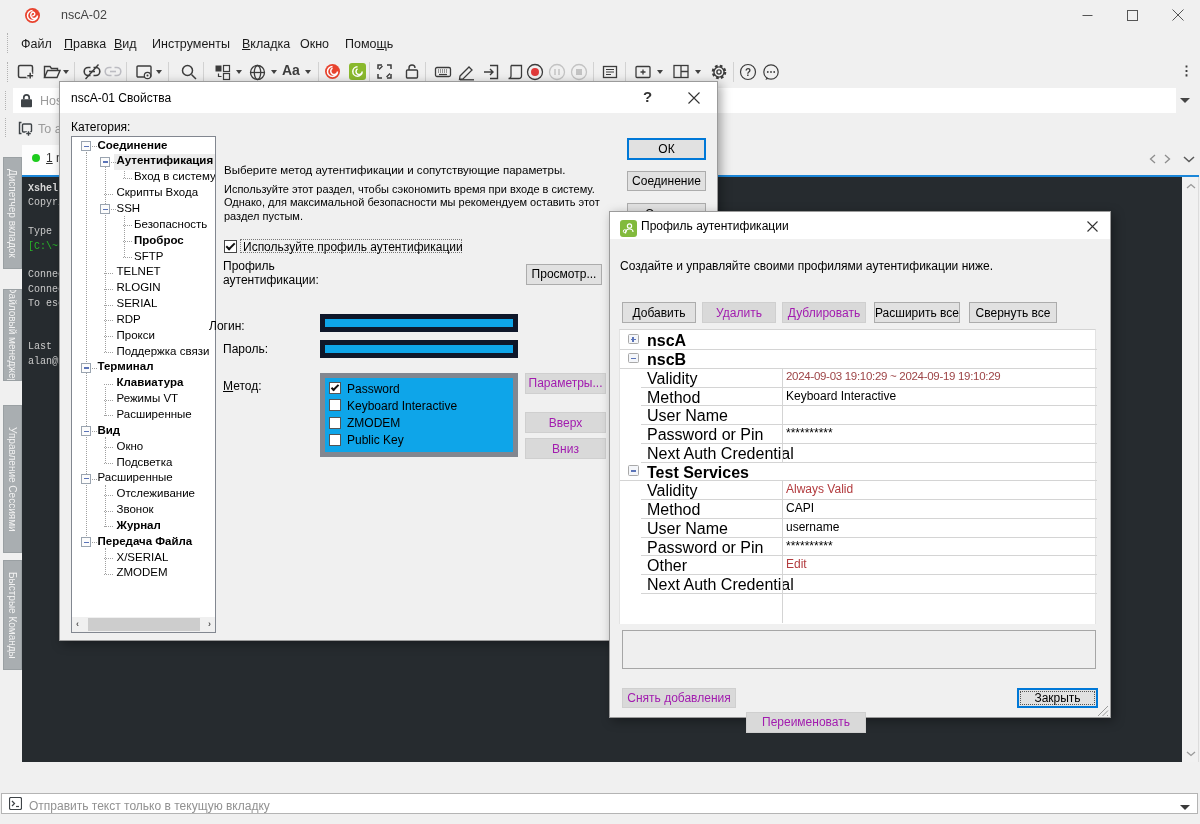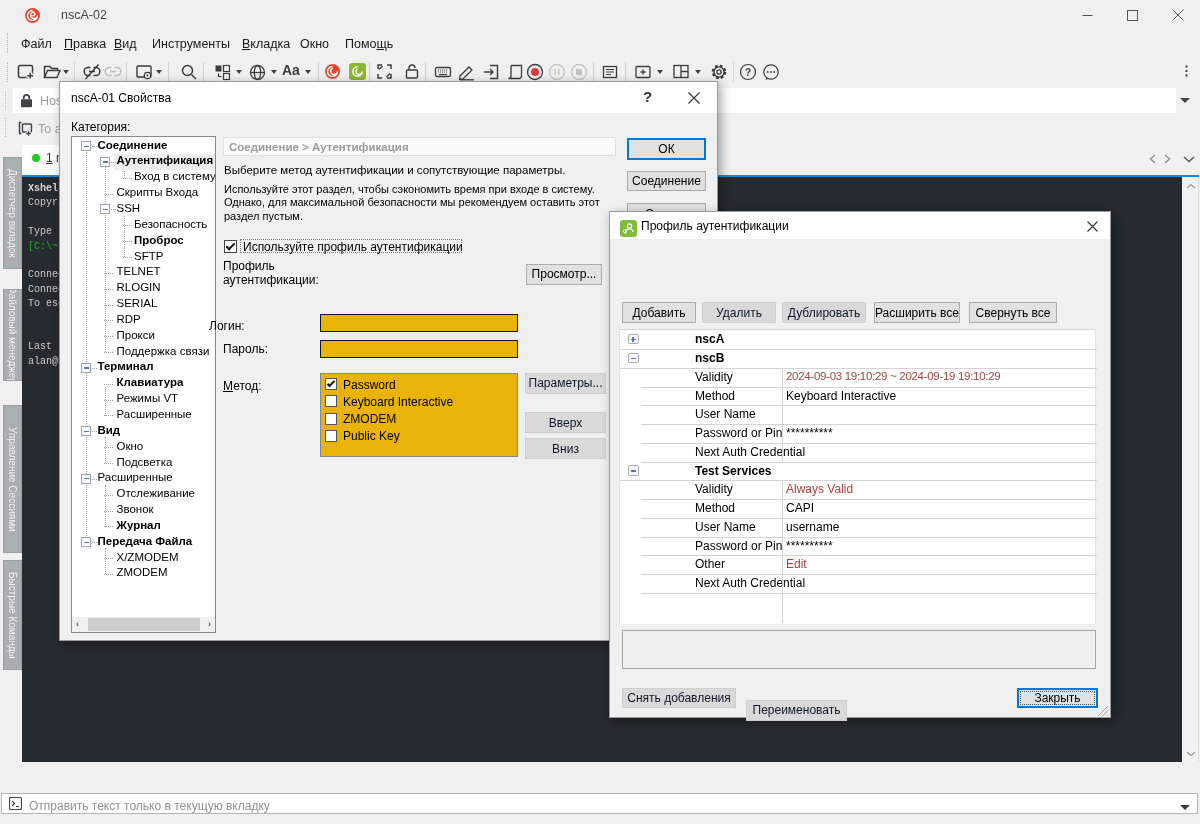--- a/index.html
+++ b/index.html
@@ -13,21 +13,21 @@
 .abs { position:absolute; }
 .gray { color:#9b9b9b; }
 svg { display:block; }
 
 
 .btn {
   position:absolute; background:#e1e1e1; border:1px solid #acacac;
   font-family:"Liberation Sans", sans-serif; font-size:12px; color:#000;
   display:flex; align-items:center; justify-content:center;
 }
-.btn.dis { background:#d9d9d9; border-color:#cfcfcf; color:#0f172a; }
+.btn.dis { background:#d9d9d9; border-color:#cfcfcf; color:#a21caf; }
 
 
 #titlebar { position:absolute; left:0; top:0; width:1200px; height:30px; background:#f0f0f0; }
 #titletext { position:absolute; left:48px; top:8px; font-size:12.5px; color:#444; }
 .wbtn { position:absolute; top:0; width:45px; height:30px; display:flex; align-items:center; justify-content:center; color:#555; }
 
 #menubar { position:absolute; left:0; top:30px; width:1200px; height:26px; }
 .menuitem { position:absolute; top:7px; font-size:12.5px; color:#1a1a1a; }
 .grip { position:absolute; width:2px; border-left:1.5px dotted #b2b2b2; }
 
@@ -78,27 +78,27 @@
 
 #treebox { position:absolute; left:11px; top:54px; width:145px; height:497px; background:#fff; border:1px solid #828790; overflow:hidden; }
 .titem { position:absolute; font-size:11.5px; white-space:nowrap; }
 .titem.b { font-weight:bold; }
 .texp { position:absolute; width:10px; height:10px; background:#fcfcfc; border:1px solid #9aa4b0; }
 .texp:before { content:""; position:absolute; left:1.5px; top:3.5px; width:5px; height:1.2px; background:#5b74b8; }
 .dotv { position:absolute; width:1px; border-left:1px dotted #a0a0a0; }
 .doth { position:absolute; height:1px; border-top:1px dotted #a0a0a0; }
 
 
-.tbox { position:absolute; background:#eab308; border:1px solid #0f172a; }
+.tbox { position:absolute; background:#0ea5e9; border:5px solid #0f172a; }
 .cb { position:absolute; width:13px; height:13px; background:#fff; border:1px solid #454545; }
 .checkmark { position:absolute; left:1px; top:2px; width:9px; height:5px; border-left:2px solid #111; border-bottom:2px solid #111; transform:rotate(-45deg); }
 .pexp { position:absolute; left:627px; width:10.5px; height:10.5px; background:#f4f6fa; border:1px solid #a9a9a9; border-radius:1.5px; }
 .pexp:before { content:""; position:absolute; left:2px; top:3.8px; width:4.5px; height:1.6px; background:#5b74b8; }
 .pexp.plus:after { content:""; position:absolute; left:3.4px; top:2.4px; width:1.6px; height:4.5px; background:#5b74b8; }
-.plabel { position:absolute; left:646px; font-size:12px; white-space:nowrap;margin-left:48px; }
+.plabel { position:absolute; left:646px; font-size:16px; white-space:nowrap; }
 .pval { position:absolute; left:785px; font-size:12px; white-space:nowrap; }
 </style>
 </head>
 <body>
 <div id="app">
 
   <div id="titlebar">
     <svg class="abs" style="left:24px;top:7px" width="17" height="17" viewBox="0 0 17 17">
       <circle cx="8.5" cy="8.5" r="7.5" fill="#e8432e"></circle>
       <path d="M8.5 3.5 A5 5 0 1 0 13.5 8.5 A3.4 3.4 0 1 1 8.5 5.2 A1.8 1.8 0 1 1 8.3 8.6" fill="none" stroke="#fff" stroke-width="1.5"></path>
@@ -411,31 +411,28 @@
       <div class="doth" style="left:32px;top:357.7px;width:9px"></div>
       <div class="titem" style="left:44.5px;top:350.2px">Отслеживание</div>
       <div class="doth" style="left:32px;top:373.6px;width:9px"></div>
       <div class="titem" style="left:44.5px;top:366.1px">Звонок</div>
       <div class="doth" style="left:32px;top:389.4px;width:9px"></div>
       <div class="titem b" style="left:44.5px;top:381.9px">Журнал</div>
       <div class="doth" style="left:20px;top:405.2px;width:5px"></div>
       <div class="texp" style="left:9px;top:400.2px"></div>
       <div class="titem b" style="left:25.5px;top:397.8px">Передача Файла</div>
       <div class="doth" style="left:32px;top:421.1px;width:9px"></div>
-      <div class="titem" style="left:44.5px;top:413.6px">X/ZMODEM</div>
+      <div class="titem" style="left:44.5px;top:413.6px">X/SERIAL</div>
       <div class="doth" style="left:32px;top:436.9px;width:9px"></div>
       <div class="titem" style="left:44.5px;top:429.4px">ZMODEM</div>
       <div class="abs" style="left:0;top:479.5px;width:143px;height:15.5px;background:#f0f0f0">
           <div class="abs" style="left:4px;top:2px;color:#555;font-size:9px;font-weight:bold">‹</div>
           <div class="abs" style="right:4px;top:2px;color:#555;font-size:9px;font-weight:bold">›</div>
           <div class="abs" style="left:16px;top:1.5px;width:112px;height:12.5px;background:#cdcdcd"></div>
         </div>
-    </div>
-    <div class="abs" style="left:163px;top:55px;width:393px;height:19px;background:#fafafa;border:1px solid #dedede">
-      <div class="abs" style="left:5px;top:3px;font-weight:bold;font-size:11.5px;color:#9b9b9b">Соединение &gt; Аутентификация</div>
     </div>
     <div class="abs" style="left:164px;top:101px;font-size:11px;line-height:13.3px">Используйте этот раздел, чтобы сэкономить время при входе в систему.<br>Однако, для максимальной безопасности мы рекомендуем оставить этот<br>раздел пустым.</div>
     <div class="abs" style="left:164px;top:82px;font-size:11.5px">Выберите метод аутентификации и сопутствующие параметры.</div>
     <div class="cb" style="left:164px;top:158px">
         <div class="checkmark"></div>
       </div>
     <div class="abs" style="left:180px;top:156.5px;height:14.5px;border:1px dotted #777;white-space:nowrap"><span style="position:relative;left:2px;top:0px">Используйте профиль аутентификации</span></div>
     <div class="abs" style="left:163px;top:178px;line-height:13.5px">Профиль<br>аутентификации:</div>
     <div class="btn" style="left:466px;top:182px;width:76px;height:20.5px">Просмотр...</div>
     <div class="abs" style="left:149px;top:237px">Логин:</div>
@@ -468,20 +465,21 @@
     <svg class="abs" style="left:10px;top:8px" width="17" height="17" viewBox="0 0 17 17">
       <rect width="17" height="17" rx="3" fill="#82ba3c"></rect>
       <circle cx="9.5" cy="6" r="2.1" fill="none" stroke="#fff" stroke-width="1.2"></circle>
       <path d="M5.5 13.5 C5.5 10.5 7 9 9.5 9 C12 9 13 10.5 13 12" fill="none" stroke="#fff" stroke-width="1.2"></path>
       <circle cx="4.8" cy="11.2" r="1.5" fill="none" stroke="#fff" stroke-width="1"></circle>
     </svg>
     <div class="abs" style="left:31px;top:7px;font-size:12px">Профиль аутентификации</div>
     <svg class="abs" style="left:477px;top:9px" width="11" height="11">
         <path d="M0.5 0.5 L10.5 10.5 M10.5 0.5 L0.5 10.5" stroke="#333" stroke-width="1.1"></path>
       </svg>
+    <div class="abs" style="left:10px;top:47px;font-size:12px">Создайте и управляйте своими профилями аутентификации ниже.</div>
     <div class="btn" style="left:12px;top:90px;width:74px;height:21px">Добавить</div>
     <div class="btn dis" style="left:92px;top:90px;width:74px;height:21px">Удалить</div>
     <div class="btn dis" style="left:172px;top:90px;width:84px;height:21px">Дублировать</div>
     <div class="btn" style="left:264px;top:90px;width:86px;height:21px">Расширить все</div>
     <div class="btn" style="left:359px;top:90px;width:88px;height:21px">Свернуть все</div>
     <div class="abs" style="left:9px;top:117.3px;width:477px;height:295.2px;background:#fff;border-top:1px solid #d4d4d4;border-left:1px solid #e3e3e3;border-right:1px solid #e3e3e3">
       <div class="abs" style="left:0px;top:18.75px;width:477px;height:1px;background:#d4d4d4"></div>
       <div class="pexp plus" style="left:8px;top:3.7px"></div>
       <div class="plabel" style="left:27px;top:2.2px;font-weight:bold">nscA</div>
       <div class="abs" style="left:0px;top:37.5px;width:477px;height:1px;background:#d4d4d4"></div>
@@ -518,21 +516,21 @@
       <div class="abs" style="left:21px;top:243.75px;width:456px;height:1px;background:#d4d4d4"></div>
       <div class="plabel" style="left:27px;top:227.2px">Other</div>
       <div class="pval" style="left:166px;top:227.2px;color:#b23b3e">Edit</div>
       <div class="abs" style="left:21px;top:262.5px;width:456px;height:1px;background:#d4d4d4"></div>
       <div class="plabel" style="left:27px;top:245.95px">Next Auth Credential</div>
       <div class="abs" style="left:162px;top:37.5px;width:1px;height:93.75px;background:#d4d4d4"></div>
       <div class="abs" style="left:162px;top:150px;width:1px;height:143px;background:#d4d4d4"></div>
     </div>
     <div class="abs" style="left:12px;top:417.5px;width:474px;height:39.5px;background:#efefef;border:1px solid #a6a6a6"></div>
     <div class="btn dis" style="left:12px;top:475.5px;width:114px;height:20.5px">Снять добавления</div>
-    <div class="btn dis" style="left:136px;top:488px;width:101px;height:20.5px">Переименовать</div>
+    <div class="btn dis" style="left:136px;top:500px;width:120px;height:20.5px">Переименовать</div>
     <div class="btn" style="left:407px;top:475.5px;width:81px;height:20.5px;border:2px solid #0078d7">
         <span style="position:absolute;left:1px;top:1px;right:1px;bottom:1px;border:1px dotted #555;display:flex;align-items:center;justify-content:center">Закрыть</span>
       </div>
     <svg class="abs" style="left:486px;top:492px" width="13" height="13">
         <path d="M12 2 L2 12 M12 6.5 L6.5 12 M12 11 L11 12" stroke="#999" stroke-width="1" fill="none"></path>
       </svg>
   </div>
 
 </div>
 

